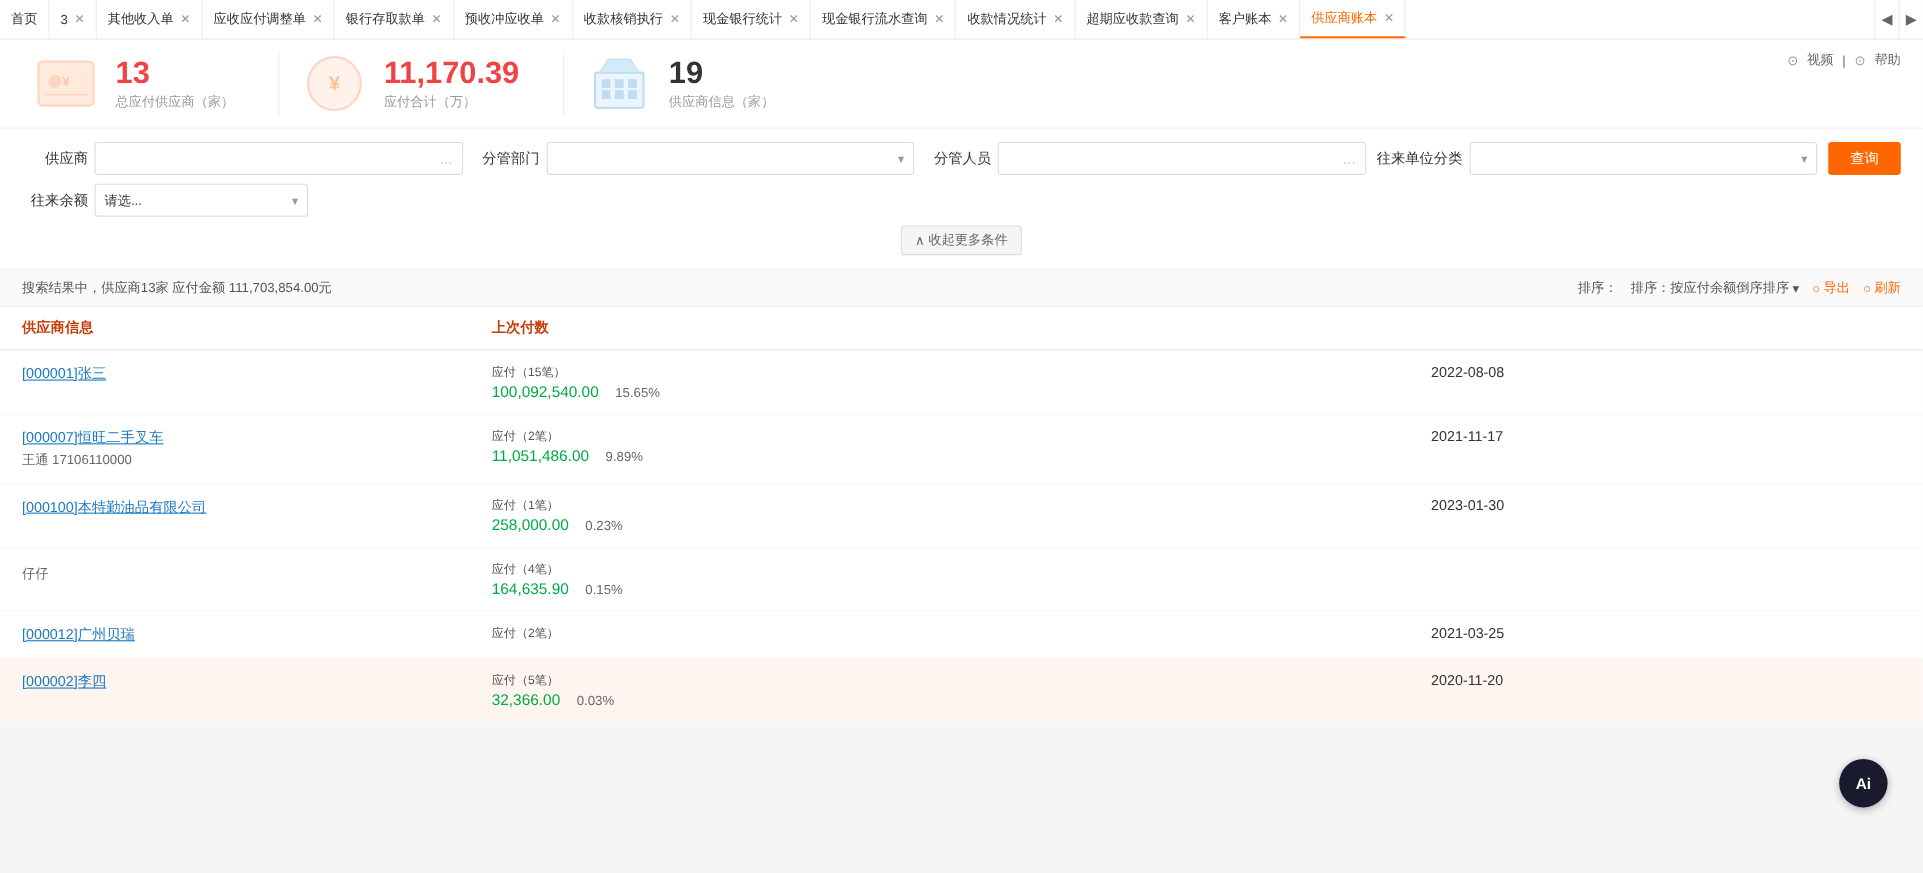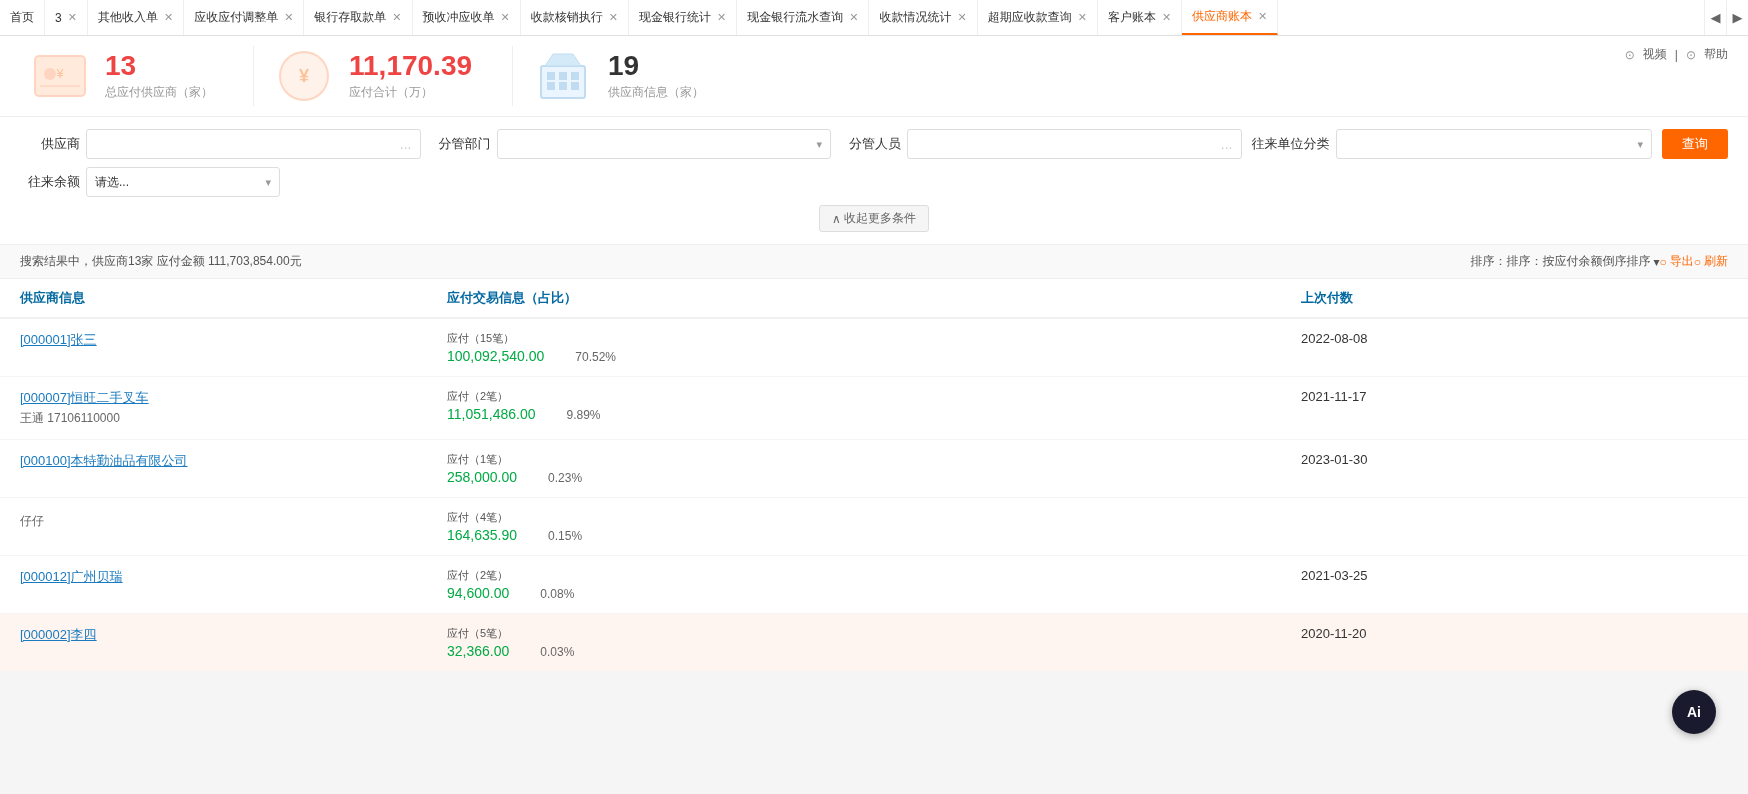--- a/index.html
+++ b/index.html
@@ -71,47 +71,47 @@
       margin: 0 auto 0 auto; width: fit-content;
     }
     .collapse-row { text-align: center; margin-top: 4px; }
 
     
     .result-bar {
       display: flex; align-items: center; justify-content: space-between;
       padding: 8px 20px; background: #f9f9f9; border-bottom: 1px solid #eee;
       font-size: 12px; color: #555;
     }
-    .result-bar .right-actions { display: flex; align-items: flex-start; }
+    .result-bar .right-actions { display: flex; align-items: flex-start; gap: 12px; }
     .sort-select {
       font-size: 12px; color: #555; cursor: pointer; display: flex; align-items: center; gap: 3px;
     }
     .action-btn {
       font-size: 12px; color: #ff6600; cursor: pointer; display: flex; align-items: center; gap: 3px;
     }
 
     
     .table-container { background: #fff; margin: 0; }
     .table-header {
       display: grid; grid-template-columns: 1fr 2fr 1fr;
       padding: 10px 20px; background: #fff;
-      border-bottom: 2px solid #f0f0f0; font-size: 13px; font-weight: bold; color: #0369a1;
+      border-bottom: 2px solid #f0f0f0; font-size: 13px; font-weight: bold; color: #c2410c;
     }
     .table-row {
       display: grid; grid-template-columns: 1fr 2fr 1fr;
       padding: 12px 20px; border-bottom: 1px solid #f5f5f5;
       background: #fff; align-items: start;
     }
     .table-row.highlight { background: #fff5f0; }
     .supplier-link { color: #1a7abf; text-decoration: underline; cursor: pointer; font-size: 13px; }
     .supplier-sub { font-size: 12px; color: #666; margin-top: 3px; }
     .tx-label { font-size: 11px; color: #555; }
     .tx-amount { font-size: 14px; color: #00aa44; font-weight: 500; margin-top: 2px; cursor: pointer; }
     .tx-percent { font-size: 12px; color: #666; margin-left: 15px; }
-    .tx-row { display: flex; align-items: baseline; gap: 16px; }
+    .tx-row { display: flex; align-items: baseline; gap: 0; }
     .date-cell { font-size: 13px; color: #333; }
 
     
     ::-webkit-scrollbar { width: 6px; }
     ::-webkit-scrollbar-thumb { background: #ccc; border-radius: 3px; }
   </style>
 </head>
 <body>
 
 <div class="nav-bar">
@@ -302,33 +302,32 @@
     <div class="action-btn">
       <span>○</span>
       <span>刷新</span>
     </div>
   </div>
 </div>
 
 <div class="table-container">
   <div class="table-header">
     <span>供应商信息</span>
-    <span>应付交易信息（占比）</span>
     <span>上次付数</span>
   </div>
 
   <div class="table-row">
     <div>
       <div class="supplier-link">[000001]张三</div>
     </div>
     <div>
       <div class="tx-label">应付（15笔）</div>
       <div class="tx-row">
         <span class="tx-amount">100,092,540.00</span>
-        <span class="tx-percent">70.52%</span>
+        <span class="tx-percent">15.65%</span>
       </div>
     </div>
     <div class="date-cell">2022-08-08</div>
   </div>
 
   <div class="table-row">
     <div>
       <div class="supplier-link">[000007]恒旺二手叉车</div>
       <div class="supplier-sub">王通  17106110000</div>
     </div>
@@ -369,24 +368,20 @@
     </div>
     <div class="date-cell"></div>
   </div>
 
   <div class="table-row">
     <div>
       <div class="supplier-link">[000012]广州贝瑞</div>
     </div>
     <div>
       <div class="tx-label">应付（2笔）</div>
-      <div class="tx-row">
-        <span class="tx-amount">94,600.00</span>
-        <span class="tx-percent">0.08%</span>
-      </div>
     </div>
     <div class="date-cell">2021-03-25</div>
   </div>
 
   <div class="table-row highlight">
     <div>
       <div class="supplier-link">[000002]李四</div>
     </div>
     <div>
       <div class="tx-label">应付（5笔）</div>

